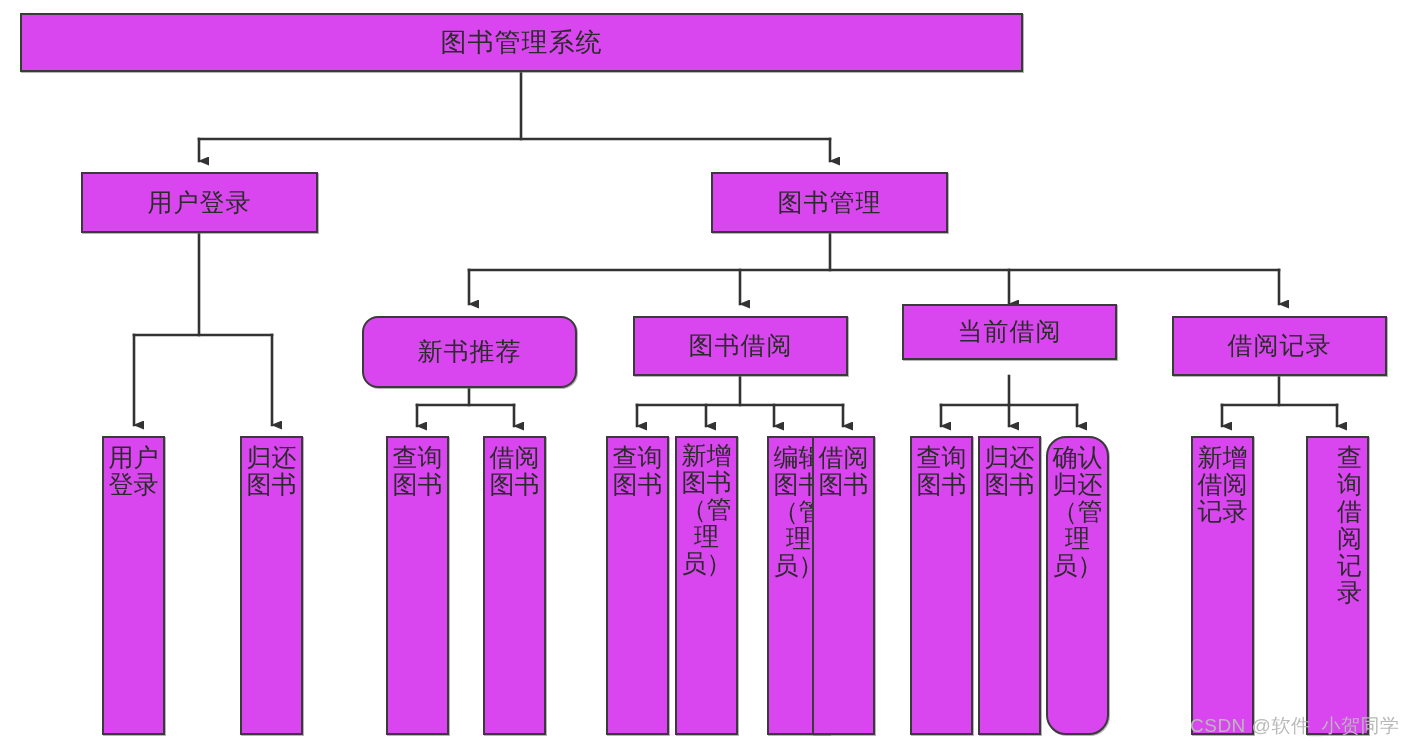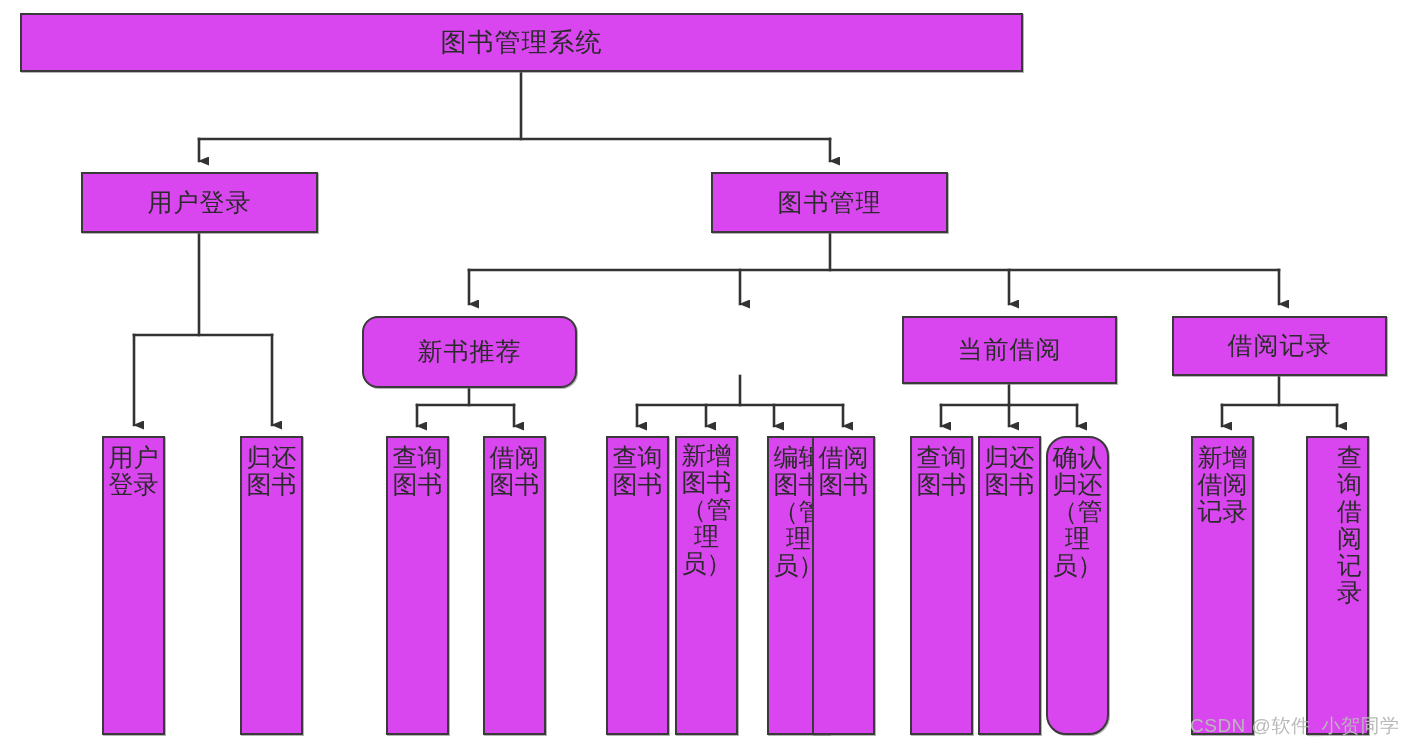--- a/index.html
+++ b/index.html
@@ -136,22 +136,25 @@
   </div>
 
   <div class="node horizontal" style="left:711px; top:172px; width:237px; height:61px;">
     <span class="node-label">图书管理</span>
   </div>
 
   <div class="node horizontal" style="left:362px; top:316px; width:215px; height:72px;border-radius:16px;">
     <span class="node-label">新书推荐</span>
   </div>
 
-
-  <div class="node horizontal" style="left:902px; top:316px; width:215px; height:68px;">
+  <div class="node horizontal" style="left:633px; top:316px; width:215px; height:60px;">
+    <span class="node-label">图书借阅</span>
+  </div>
+
+  <div class="node horizontal" style="left:902px; top:304px; width:215px; height:56px;">
     <span class="node-label">当前借阅</span>
   </div>
 
   <div class="node horizontal" style="left:1172px; top:316px; width:215px; height:60px;">
     <span class="node-label">借阅记录</span>
   </div>
 
   <div class="node vertical" style="left:102px; top:436px; width:63px; height:299px;">
     <span class="node-label">用户登录</span>
   </div>

